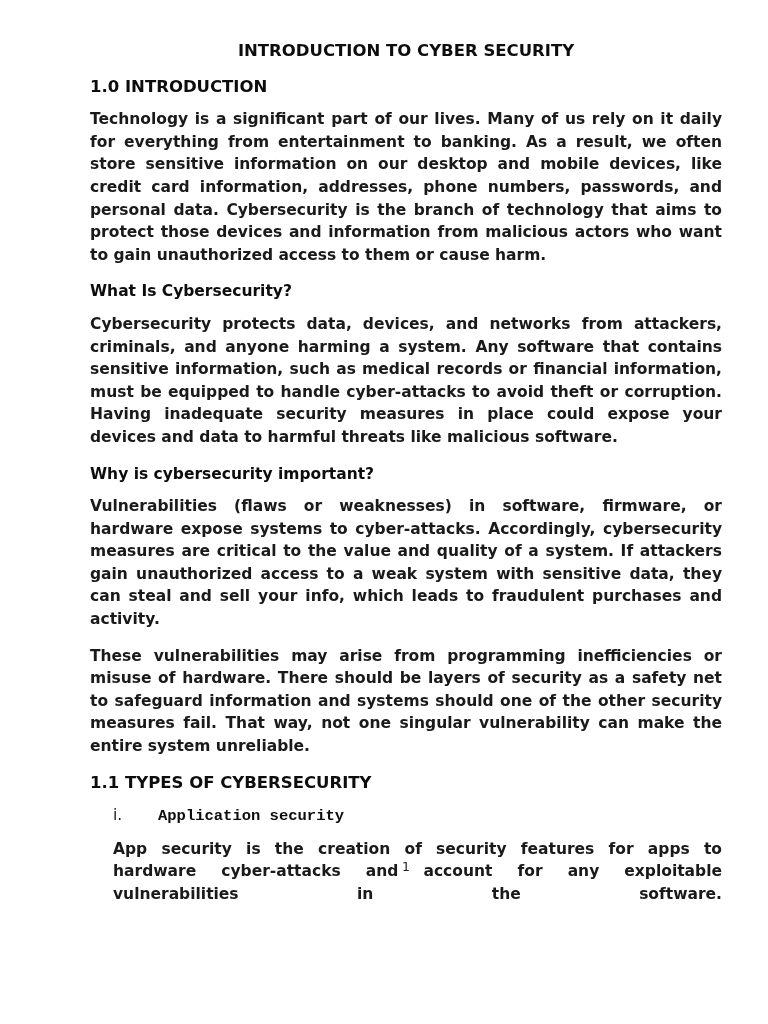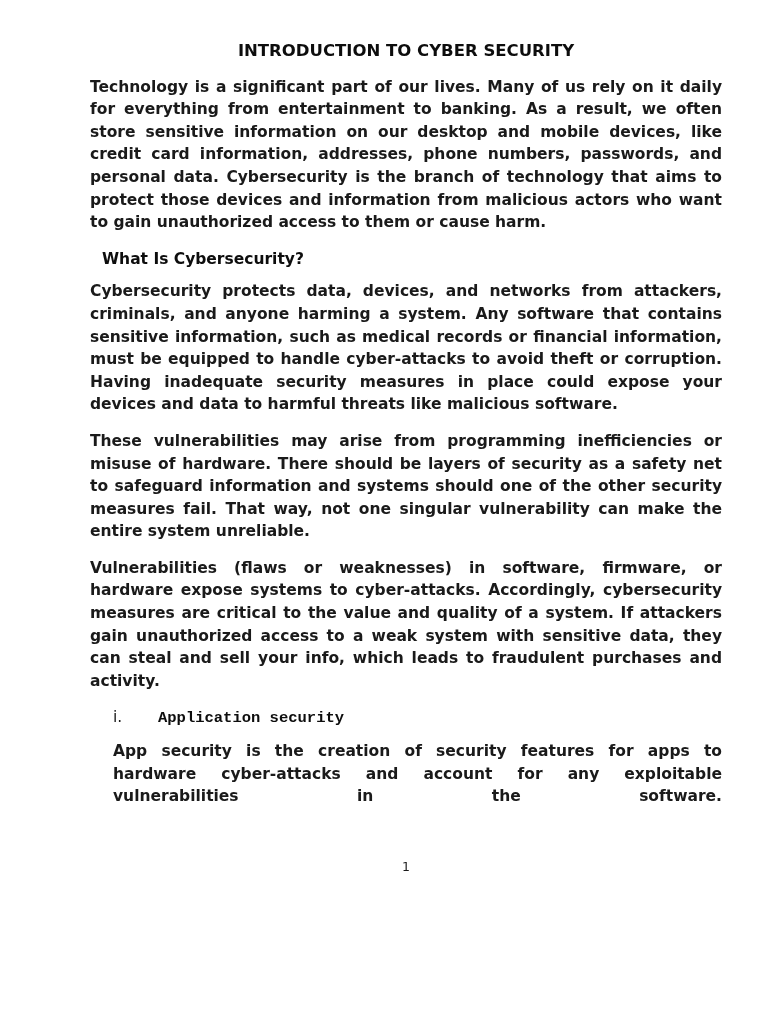--- a/index.html
+++ b/index.html
@@ -30,21 +30,21 @@
   .h1 {
     font-weight: 700;
     font-size: 16.5px;
     color: #0d0d0d;
     margin: 0 0 10px 0;
   }
   .h2 {
     font-weight: 700;
     font-size: 15.5px;
     color: #0d0d0d;
-    margin: 0 0 10px 12px;
+    margin: 0 0 10px 0;
   }
   p.para {
     margin: 0 0 14px 0;
     text-align: justify;
     font-weight: bold;
   }
   p.indented {
     margin-left: 23px;
   }
   p.continues {
@@ -77,32 +77,35 @@
     color: #1a1a1a;
   }
 </style>
 </head>
 <body>
 
 <div class="page">
 
   <div class="doc-title">INTRODUCTION TO CYBER SECURITY</div>
 
+  <div class="h1">1.0 INTRODUCTION</div>
 
   <p class="para">Technology is a significant part of our lives. Many of us rely on it daily for everything from entertainment to banking. As a result, we often store sensitive information on our desktop and mobile devices, like credit card information, addresses, phone numbers, passwords, and personal data. Cybersecurity is the branch of technology that aims to protect those devices and information from malicious actors who want to gain unauthorized access to them or cause harm.</p>
 
   <div class="h2">What Is Cybersecurity?</div>
 
   <p class="para">Cybersecurity protects data, devices, and networks from attackers, criminals, and anyone harming a system. Any software that contains sensitive information, such as medical records or financial information, must be equipped to handle cyber-attacks to avoid theft or corruption. Having inadequate security measures in place could expose your devices and data to harmful threats like malicious software.</p>
 
+  <div class="h2">Why is cybersecurity important?</div>
+
+  <p class="para">Vulnerabilities (flaws or weaknesses) in software, firmware, or hardware expose systems to cyber-attacks. Accordingly, cybersecurity measures are critical to the value and quality of a system. If attackers gain unauthorized access to a weak system with sensitive data, they can steal and sell your info, which leads to fraudulent purchases and activity.</p>
 
   <p class="para">These vulnerabilities may arise from programming inefficiencies or misuse of hardware. There should be layers of security as a safety net to safeguard information and systems should one of the other security measures fail. That way, not one singular vulnerability can make the entire system unreliable.</p>
 
-  <p class="para">Vulnerabilities (flaws or weaknesses) in software, firmware, or hardware expose systems to cyber-attacks. Accordingly, cybersecurity measures are critical to the value and quality of a system. If attackers gain unauthorized access to a weak system with sensitive data, they can steal and sell your info, which leads to fraudulent purchases and activity.</p>
-
+  <div class="h1">1.1 TYPES OF CYBERSECURITY</div>
 
 
   <div class="list-item">
     <span class="list-marker">i.</span>
     <span class="list-label">Application security</span>
   </div>
 
   <p class="para indented continues">App security is the creation of security features for apps to hardware cyber-attacks and account for any exploitable vulnerabilities in the software.</p>
 
   <div class="page-number">1</div>

